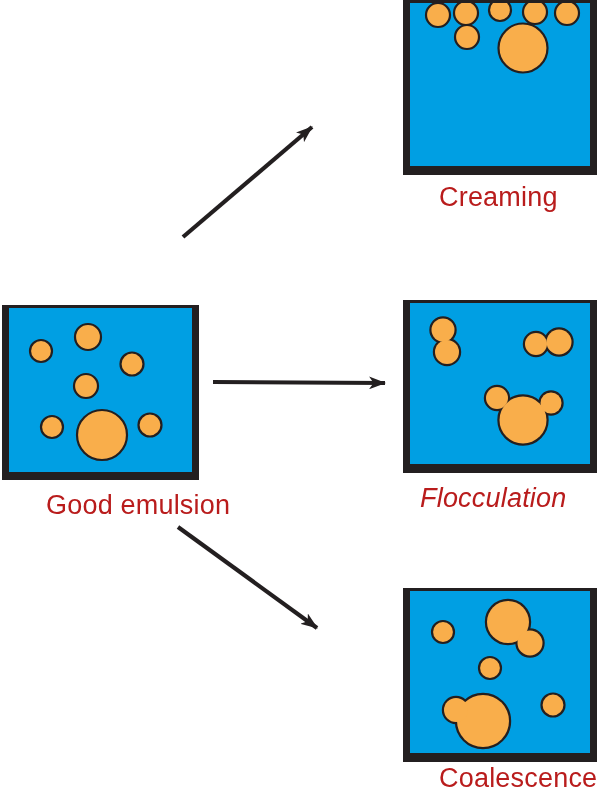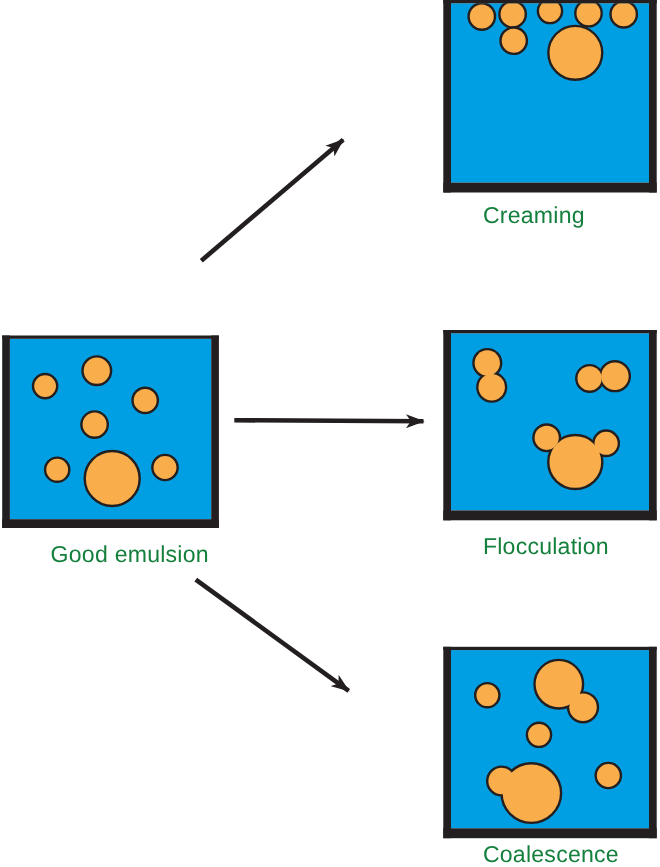--- a/index.html
+++ b/index.html
@@ -7,29 +7,29 @@
     position: relative;
     width: 600px;
     height: 788px;
     background: #ffffff;
     overflow: hidden;
     font-family: "Liberation Sans", "DejaVu Sans", sans-serif;
   }
   #diagram-svg { position: absolute; left: 0; top: 0; }
   .label {
     position: absolute;
-    font-size: 21px;
+    font-size: 27px;
     line-height: 24px;
-    color: #15803d;
+    color: #b91c1c;
     letter-spacing: 0.2px;
     white-space: nowrap;
   }
   .label-good         { left: 46px;  top: 493px; }
   .label-creaming     { left: 439px; top: 185px; }
-  .label-flocculation { left: 439px; top: 486px; }
+  .label-flocculation { left: 420px; top: 486px; font-style: italic; }
   .label-coalescence  { left: 439px; top: 766px; }
 </style>
 </head>
 <body>
 
 <div id="canvas">
   <svg id="diagram-svg" width="600" height="788" viewBox="0 0 600 788">
       <defs>
         <marker id="arrowhead" viewBox="0 0 16 12" refX="15" refY="6" markerWidth="17" markerHeight="13" orient="auto" markerUnits="userSpaceOnUse">
           <path d="M0,0 L16,6 L0,12 L4.2,6 Z" fill="#231F20"></path>

